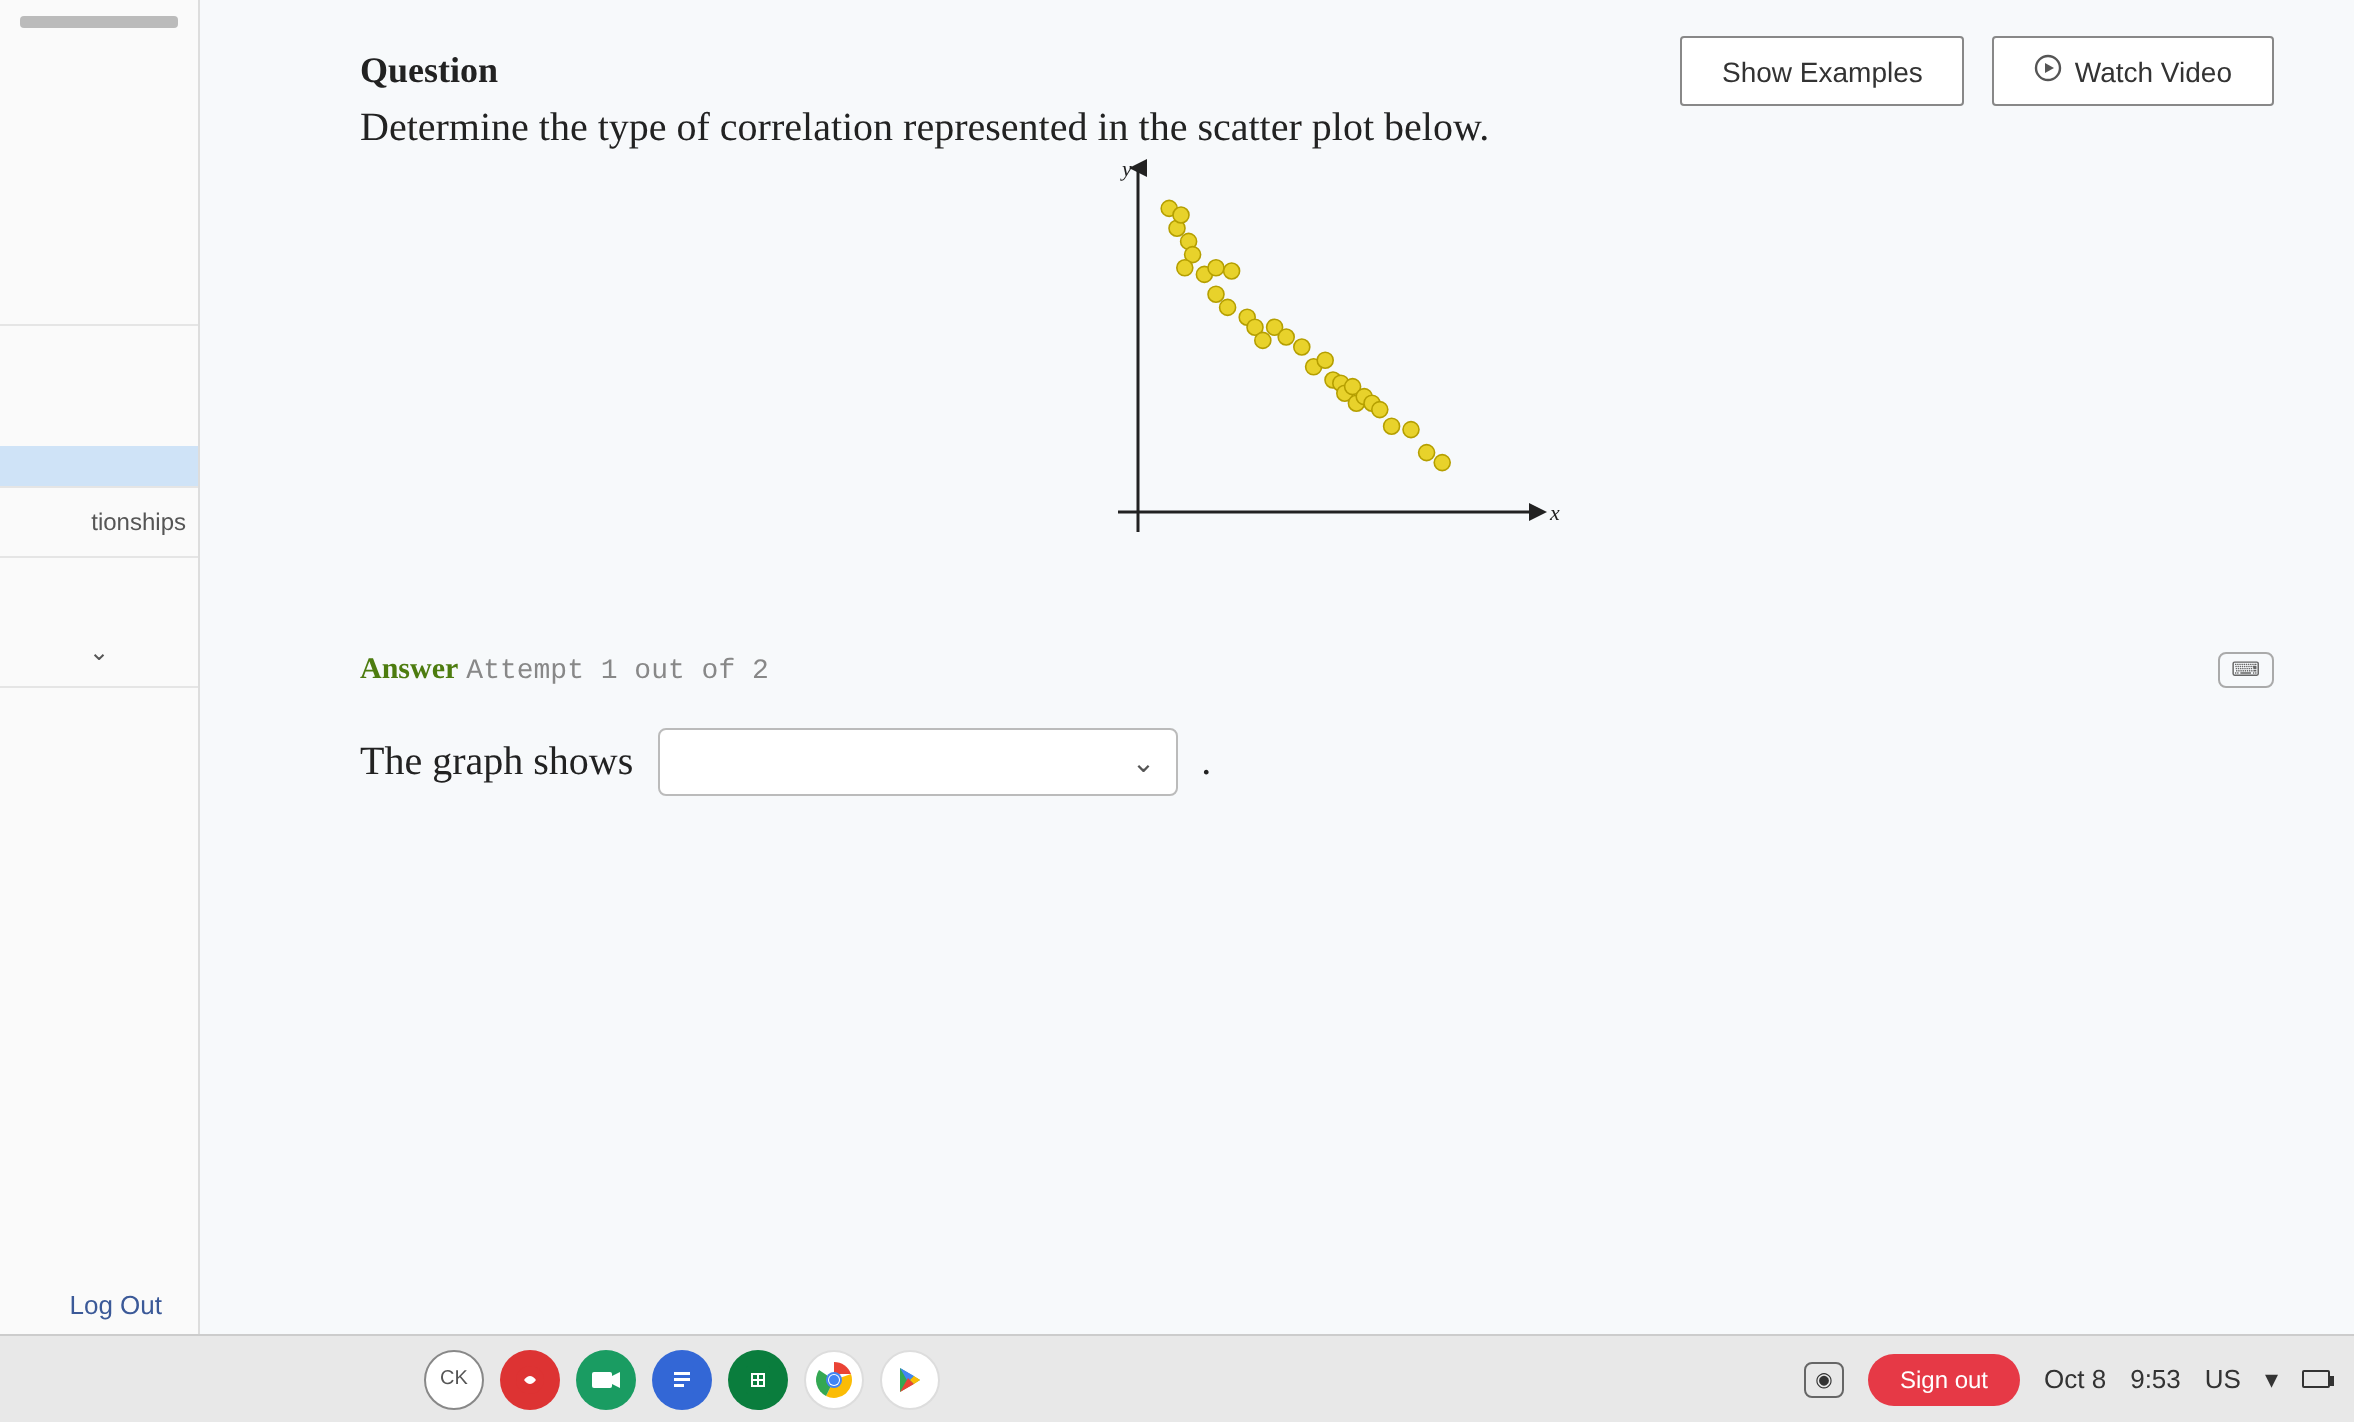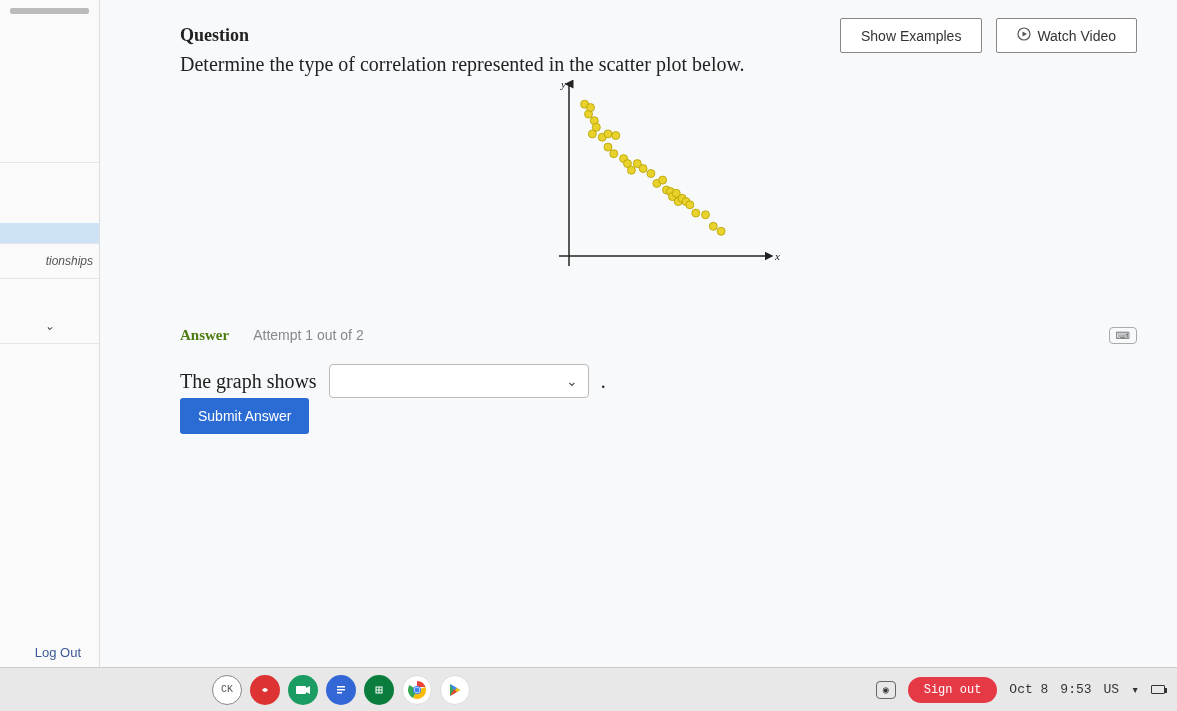--- a/index.html
+++ b/index.html
@@ -23,21 +23,20 @@
     flex-direction: column;
     position: relative;
   }
   .sidebar-item {
     padding: 10px 6px;
     font-size: 12px;
     color: #555;
     font-family: Arial, sans-serif;
     text-align: right;
     border-bottom: 1px solid #e5e5e5;
-    font-style: italic;
   }
   .sidebar-item.active {
     background: #cfe3f7;
     color: #333;
   }
   .sidebar-line {
     height: 6px;
     background: #bbb;
     margin: 8px 10px;
     border-radius: 2px;
@@ -102,22 +101,22 @@
     margin-bottom: 20px;
   }
   .answer-label {
     font-weight: bold;
     font-size: 15px;
     color: #4d7c0f;
   }
   .attempt {
     font-size: 14px;
     color: #888;
-    margin-left: 20px;
-    font-family: Liberation Sans, sans-serif;
+    margin-left: 0;
+    font-family: Liberation Mono, monospace;
     text-align: center;
   }
   .badge {
     border:1px solid #aaa;
     border-radius:4px;
     padding:2px 6px;
     font-size:10px;
     color:#666;
     font-family: Arial, sans-serif;
   }
@@ -159,21 +158,21 @@
     bottom: 0;
     left: 0;
     right: 0;
     height: 44px;
     background: #e8e8e8;
     border-top: 1px solid #ccc;
     display: flex;
     align-items: center;
     padding: 0 12px;
     gap: 10px;
-    font-family: Liberation Mono, monospace;
+    font-family: Liberation Sans, sans-serif;
   }
   .tb-icon {
     width: 30px;
     height: 30px;
     border-radius: 50%;
     display:flex;
     align-items:center;
     justify-content:center;
     font-size:14px;
     color:#fff;
@@ -286,21 +285,20 @@
         </div>
         <span class="badge">⌨</span>
       </div>
       <div class="answer-row">
         <span>The graph shows</span>
         <div class="select-box">
           <span>⌄</span>
         </div>
         <span>.</span>
       </div>
-      <button class="submit-btn">Submit Answer</button>
     </div>
   </div>
 </div>
 
 <div class="taskbar">
   <div class="tb-left">
     <div class="tb-icon" style="background:#fff;border:1.5px solid #888;color:#555;font-size:10px;">CK</div>
     <div class="tb-icon" style="background:#d33;">
       <svg width="16" height="16" viewBox="0 0 16 16">
           <circle cx="8" cy="8" r="7" fill="#d33"></circle>

